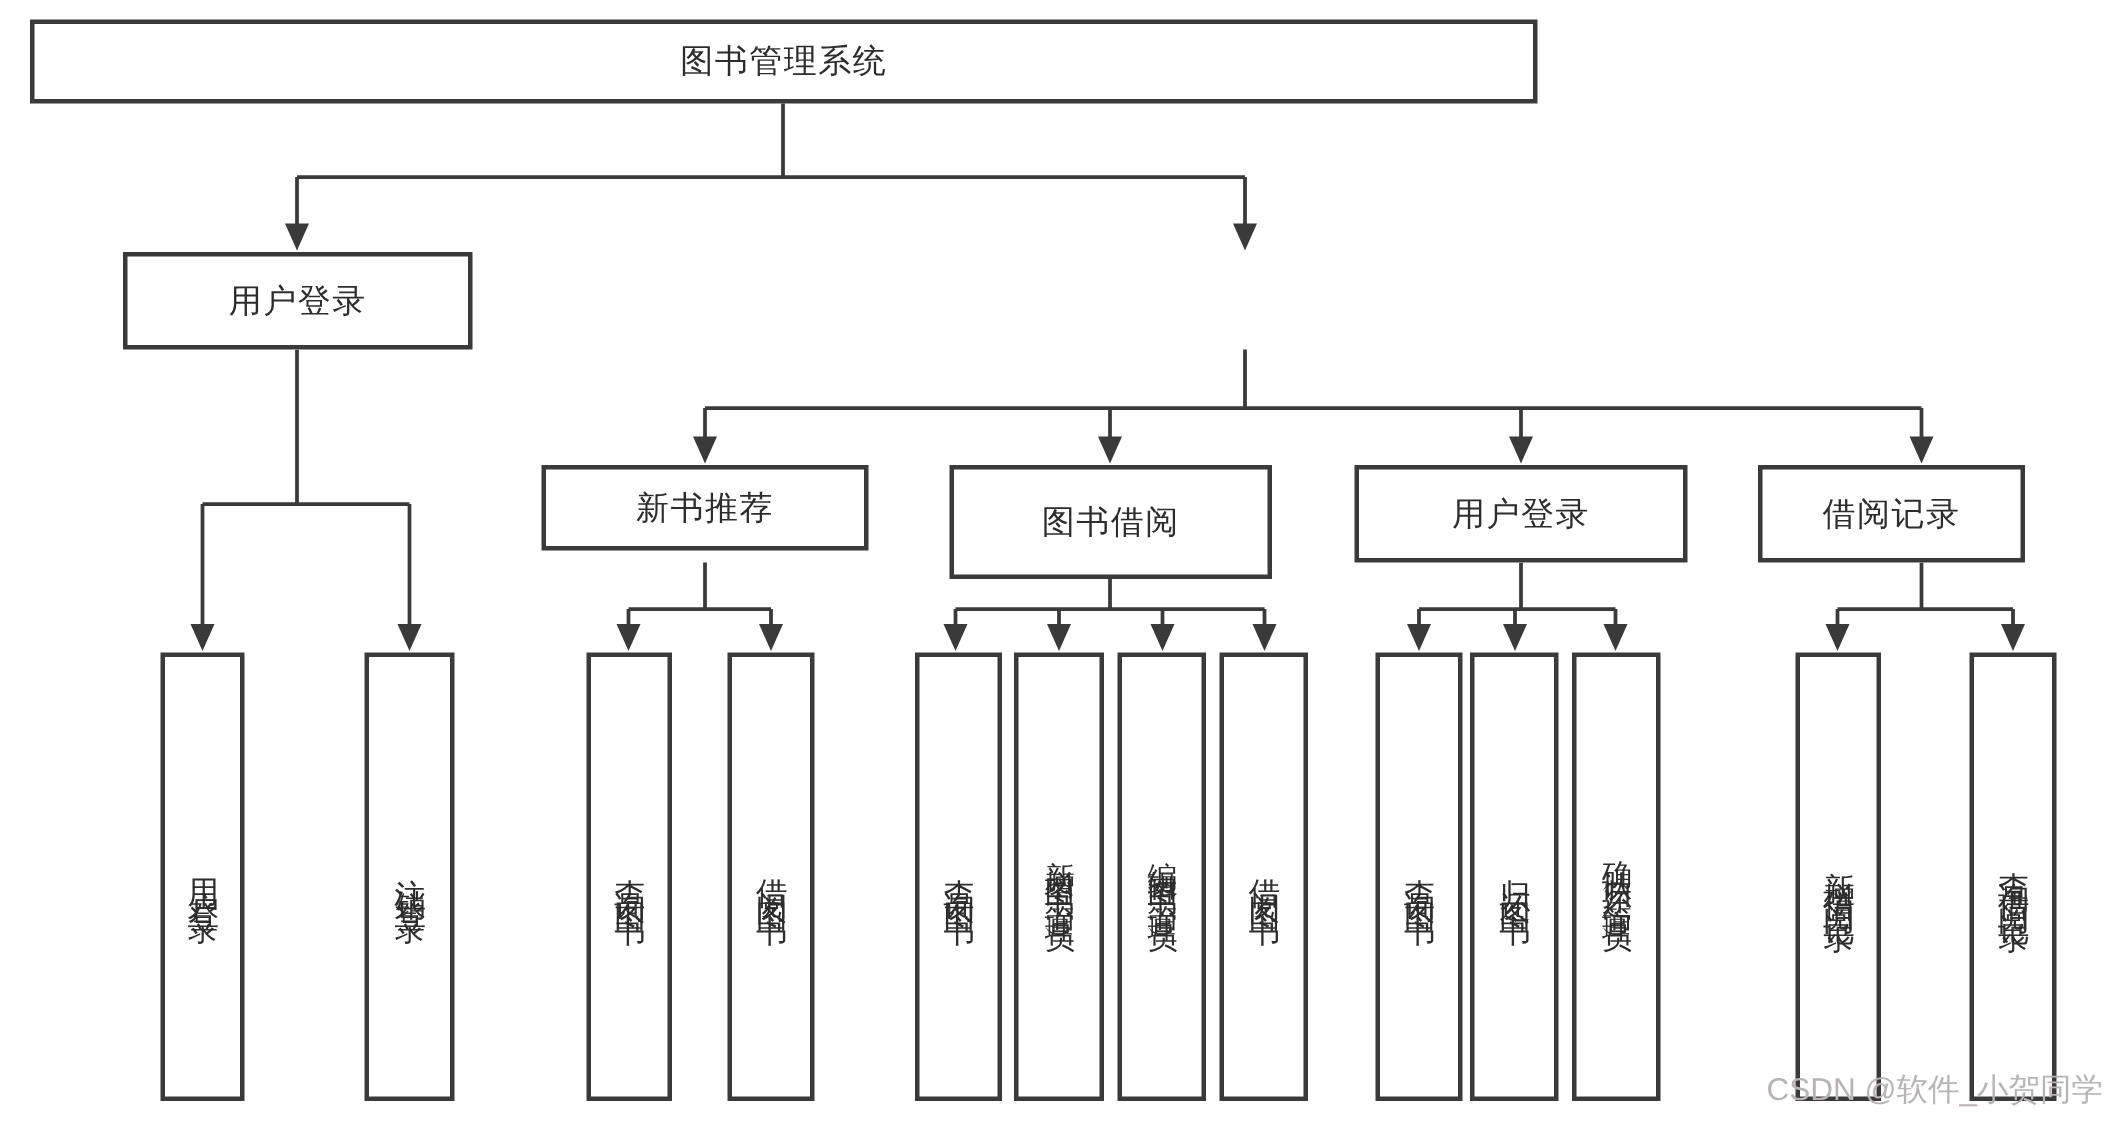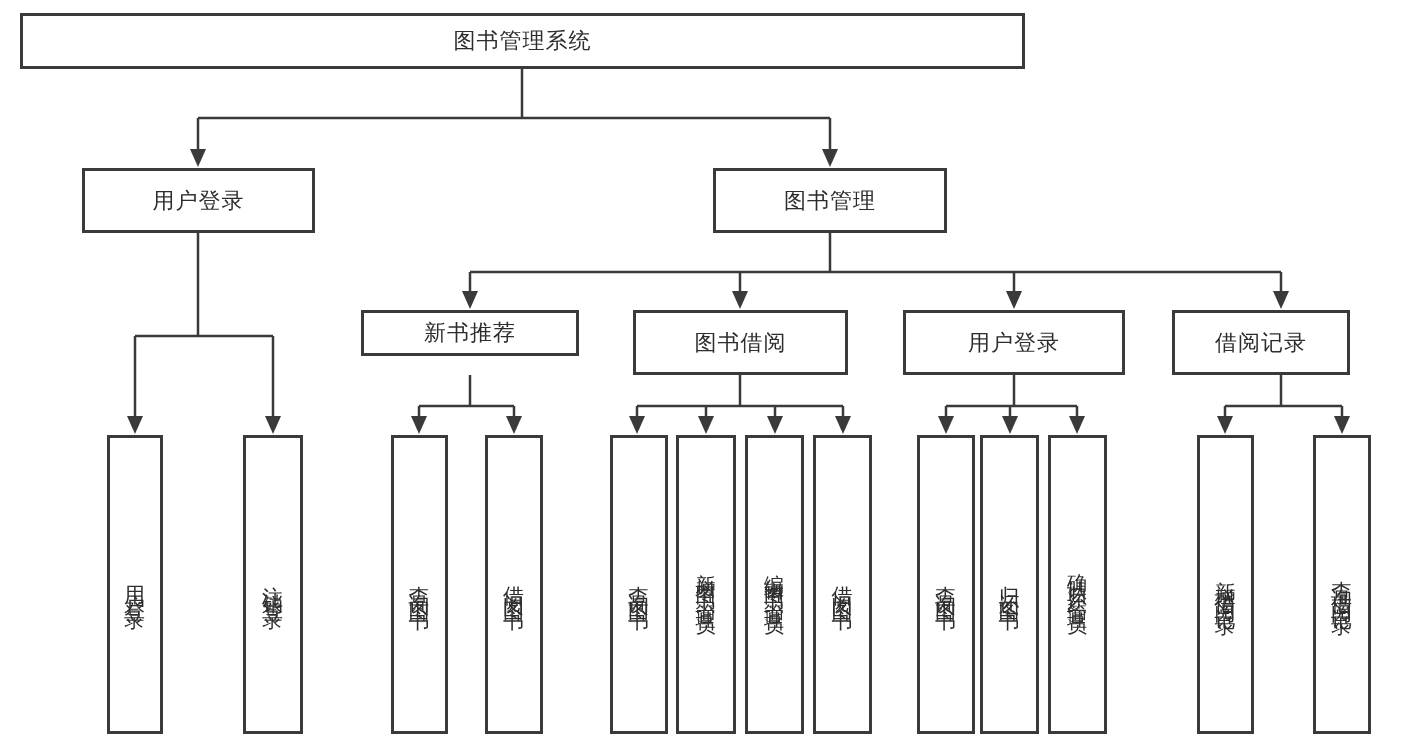--- a/index.html
+++ b/index.html
@@ -89,28 +89,25 @@
     </g>
   </svg>
 
   <div class="box h" style="left:20px; top:13px; width:1005px; height:56px">
     <span>图书管理系统</span>
   </div>
 
   <div class="box h" style="left:82px; top:168px; width:233px; height:65px">
     <span>用户登录</span>
   </div>
-  <div class="box h" style="left:713px; top:168px; width:234px; height:65px">
-    <span>图书管理</span>
-  </div>
 
-  <div class="box h" style="left:361px; top:310px; width:218px; height:46px">
+  <div class="box h" style="left:361px; top:310px; width:218px; height:57px">
     <span>新书推荐</span>
   </div>
-  <div class="box h" style="left:633px; top:310px; width:215px; height:65px">
+  <div class="box h" style="left:633px; top:310px; width:215px; height:76px">
     <span>图书借阅</span>
   </div>
   <div class="box h" style="left:903px; top:310px; width:222px; height:65px">
     <span>用户登录</span>
   </div>
   <div class="box h" style="left:1172px; top:310px; width:178px; height:65px">
     <span>借阅记录</span>
   </div>
 
   <div class="box v" style="left:107px; top:435px; width:56px; height:299px">
@@ -150,14 +147,15 @@
     <span class="long">确认归还（管理员）</span>
   </div>
 
   <div class="box v" style="left:1197px; top:435px; width:57px; height:299px">
     <span class="six">新增借阅记录</span>
   </div>
   <div class="box v" style="left:1313px; top:435px; width:58px; height:299px">
     <span class="six">查询借阅记录</span>
   </div>
 
+  <div id="watermark">CSDN @软件_小贺同学</div>
 
 </div>
 
 </body></html>

